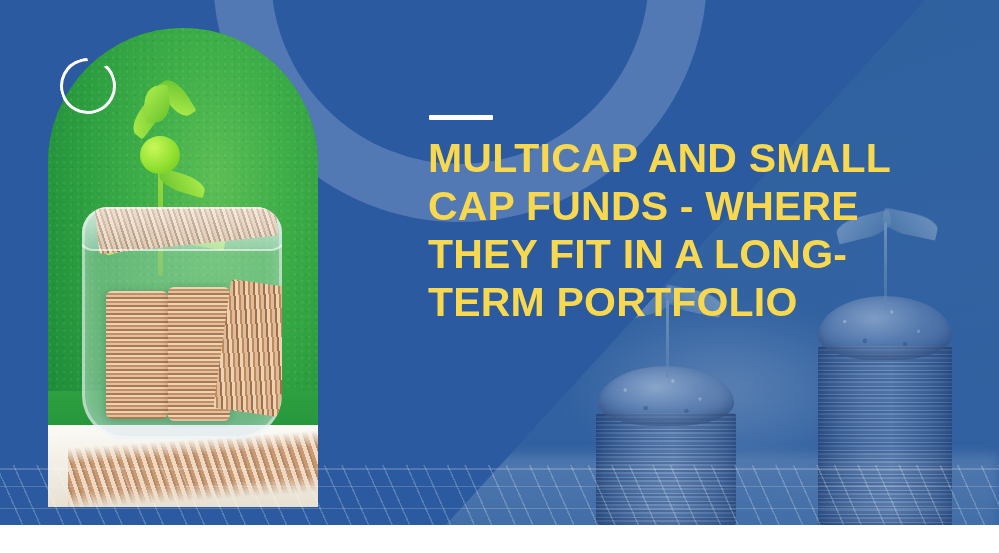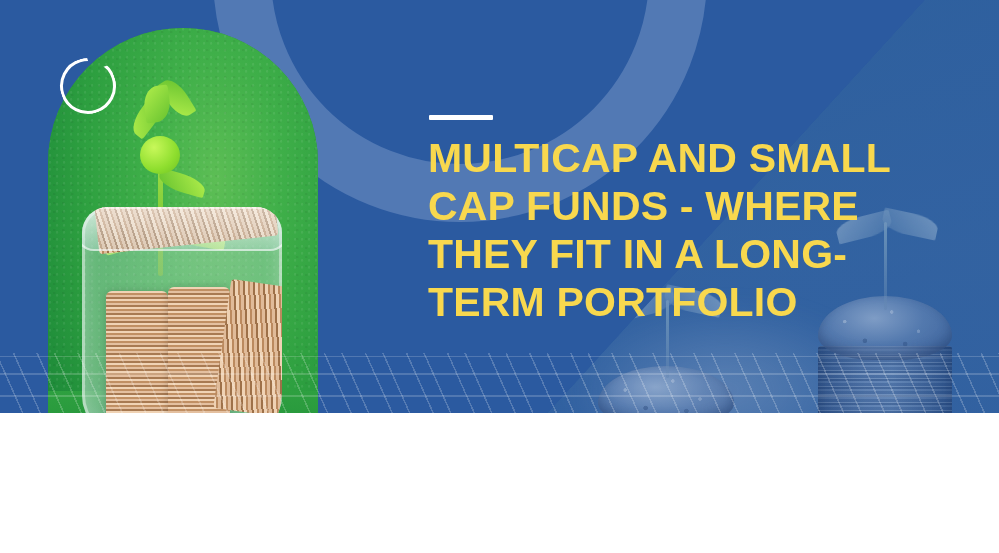--- a/index.html
+++ b/index.html
@@ -3,21 +3,21 @@
 <meta charset="utf-8">
 <style>
   html, body {
     margin: 0;
     padding: 0;
     background: #ffffff;
   }
   #banner {
     position: relative;
     width: 999px;
-    height: 413px;
+    height: 525px;
     overflow: hidden;
     background: #4d7c0f;
     font-family: "Liberation Sans", sans-serif;
   }
 
   
   .bg-base {
     position: absolute;
     inset: 0;
     background: #2B5AA0;

